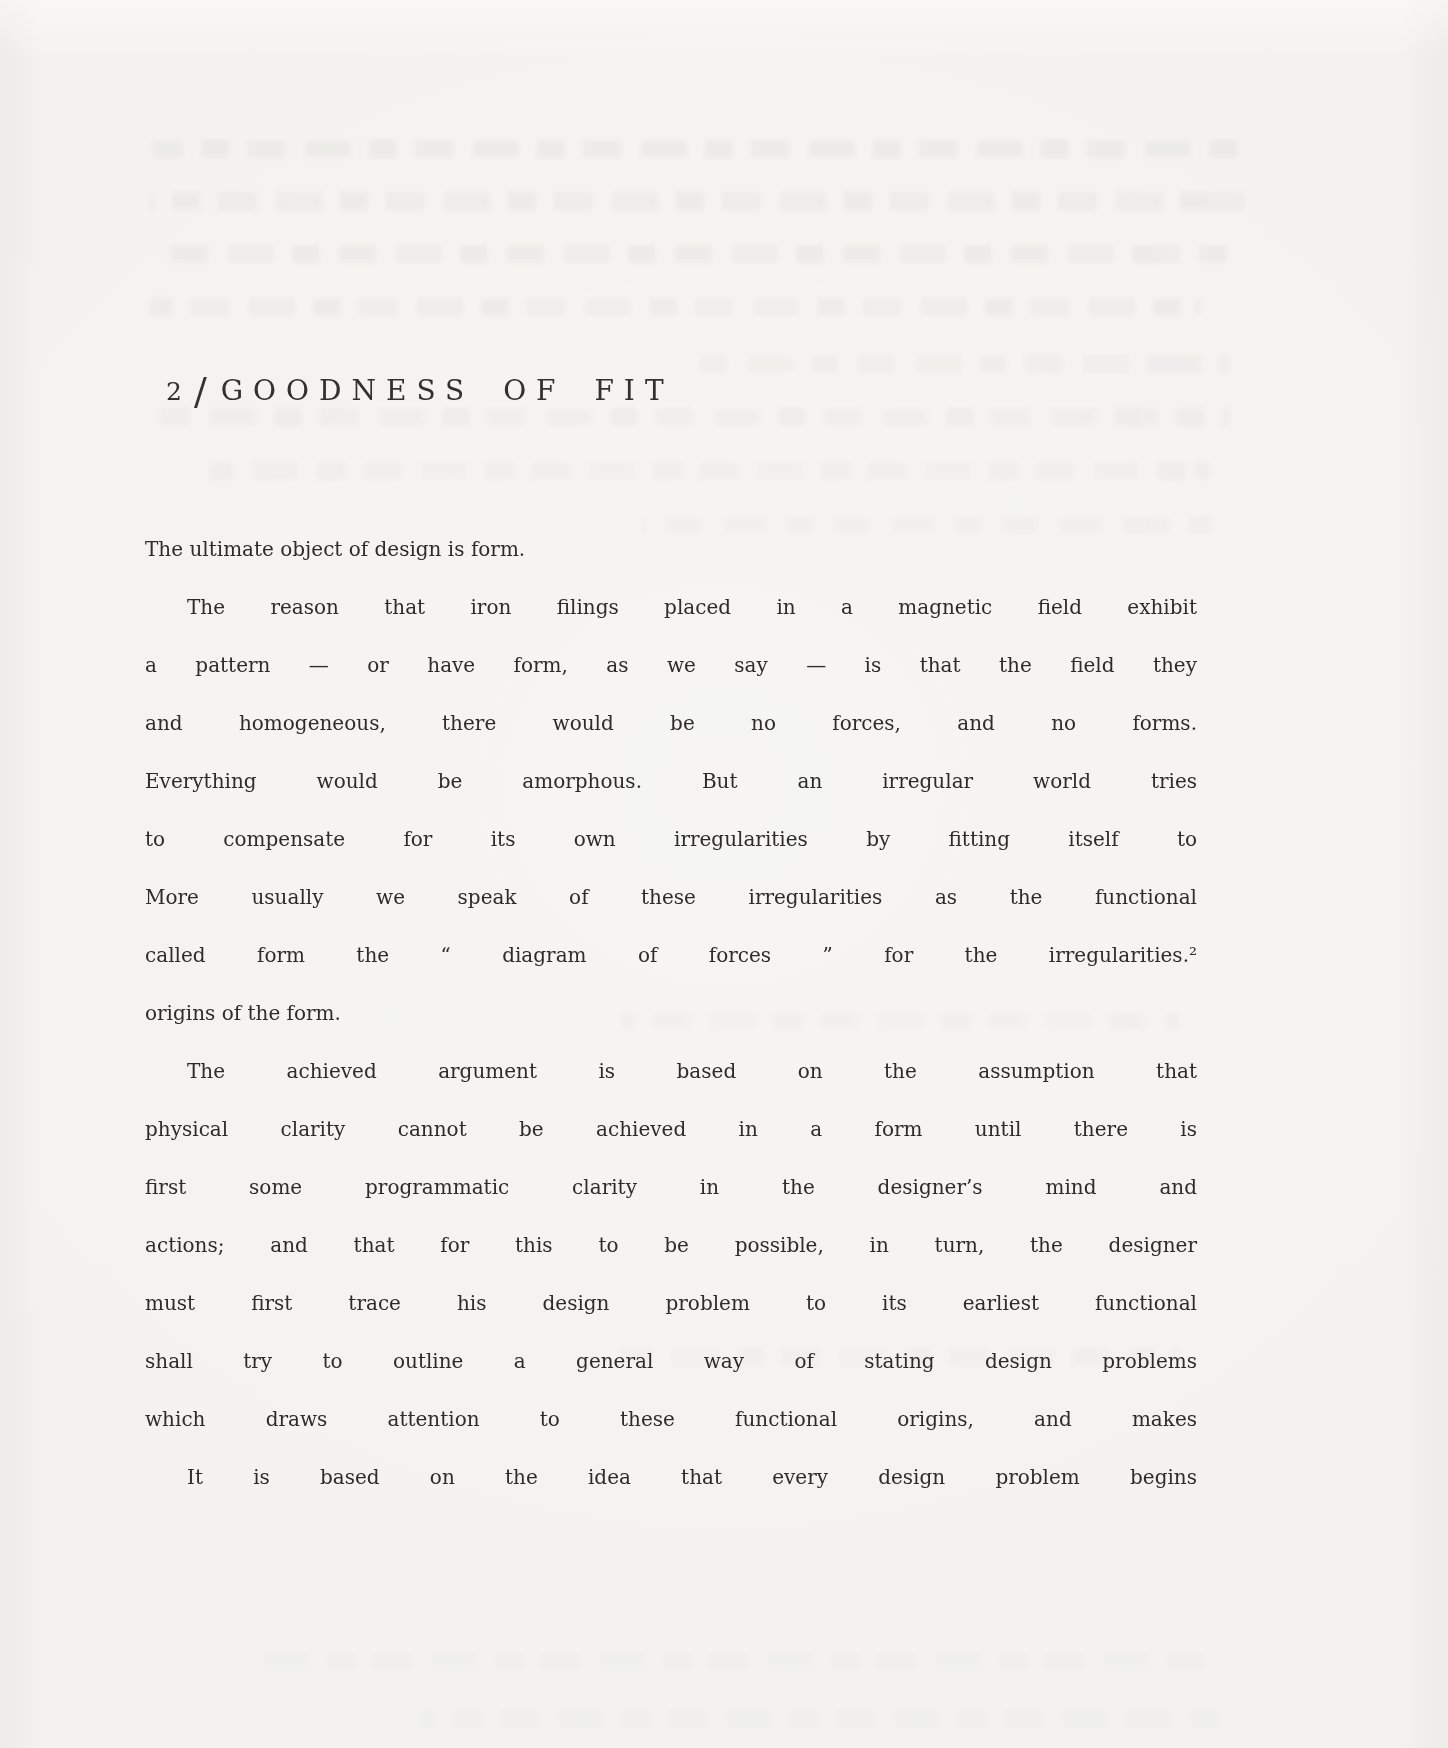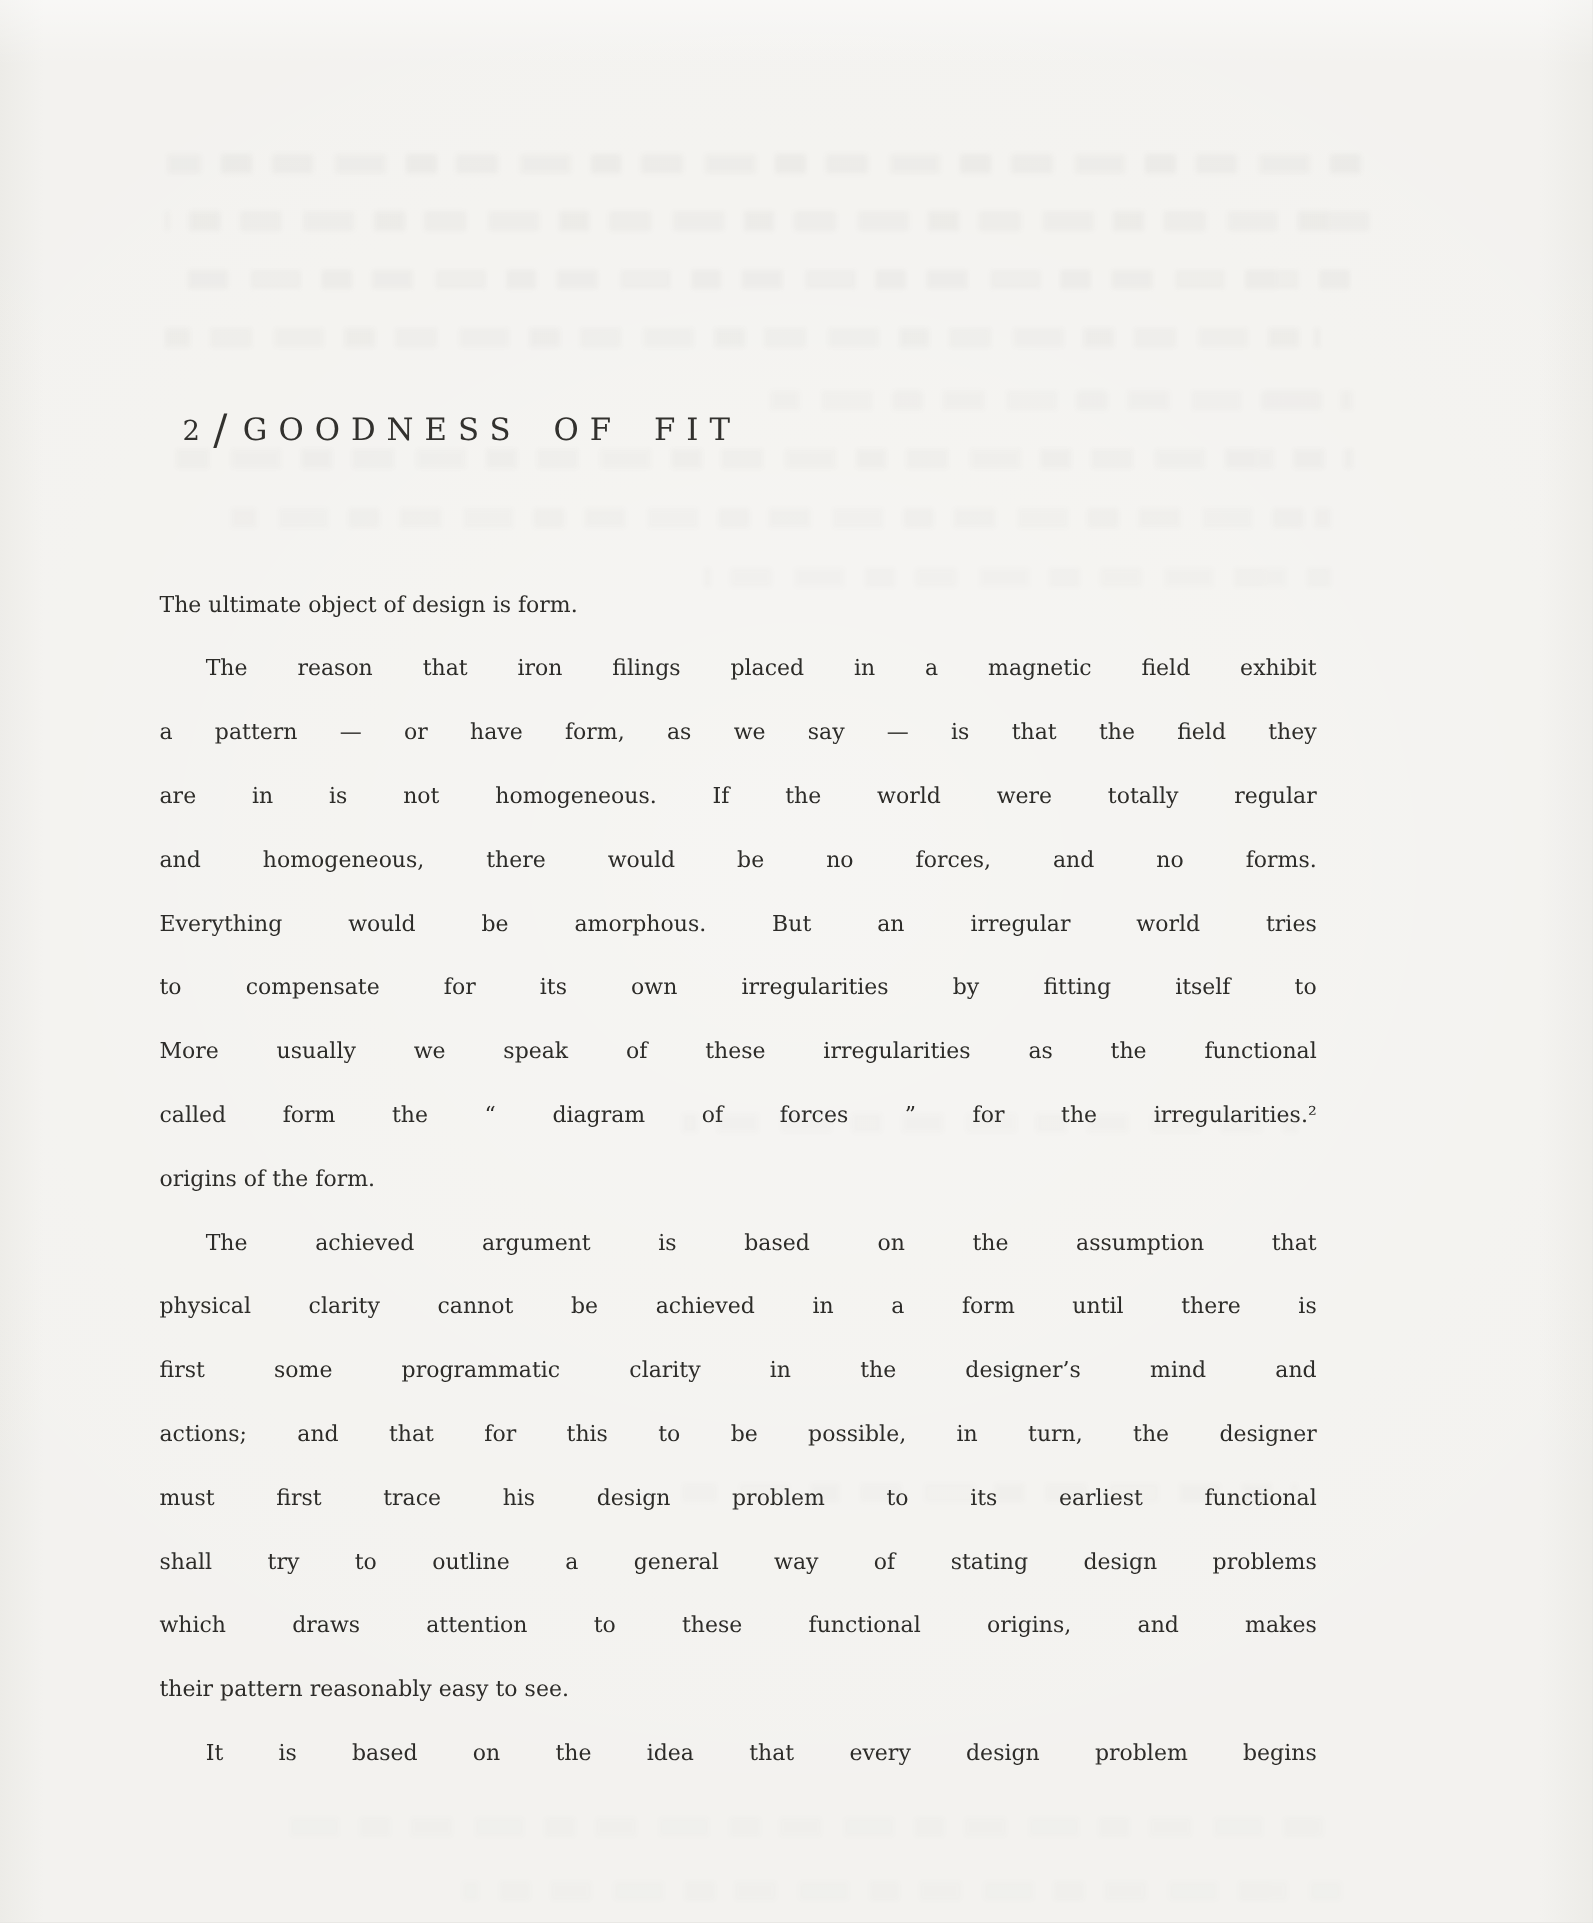--- a/index.html
+++ b/index.html
@@ -115,38 +115,36 @@
 
   <div class="page-body">
 
     <div class="para">
       <div class="line para-end">The ultimate object of design is form.</div>
     </div>
 
     <div class="para">
       <div class="line indent">The reason that iron filings placed in a magnetic field exhibit</div>
       <div class="line">a pattern — or have form, as we say — is that the field they</div>
-      <div class="line">are in is not homogeneous. If the world were totally regular</div>
       <div class="line">and homogeneous, there would be no forces, and no forms.</div>
       <div class="line">Everything would be amorphous. But an irregular world tries</div>
       <div class="line">to compensate for its own irregularities by fitting itself to</div>
       <div class="line">More usually we speak of these irregularities as the functional</div>
       <div class="line">called form the “ diagram of forces ” for the irregularities.²</div>
       <div class="line para-end">origins of the form.</div>
     </div>
 
     <div class="para">
       <div class="line indent">The achieved argument is based on the assumption that</div>
       <div class="line">physical clarity cannot be achieved in a form until there is</div>
       <div class="line">first some programmatic clarity in the designer’s mind and</div>
       <div class="line">actions; and that for this to be possible, in turn, the designer</div>
       <div class="line">must first trace his design problem to its earliest functional</div>
       <div class="line">shall try to outline a general way of stating design problems</div>
       <div class="line">which draws attention to these functional origins, and makes</div>
-      <div class="line para-end">their pattern reasonably easy to see.</div>
     </div>
 
     <div class="para">
       <div class="line indent">It is based on the idea that every design problem begins</div>
     </div>
 
   </div>
 </div>
 
 </body></html>

